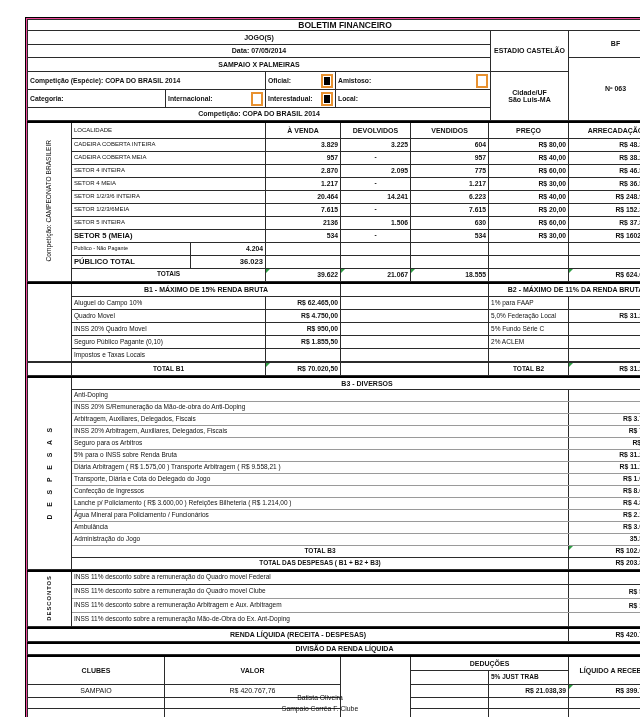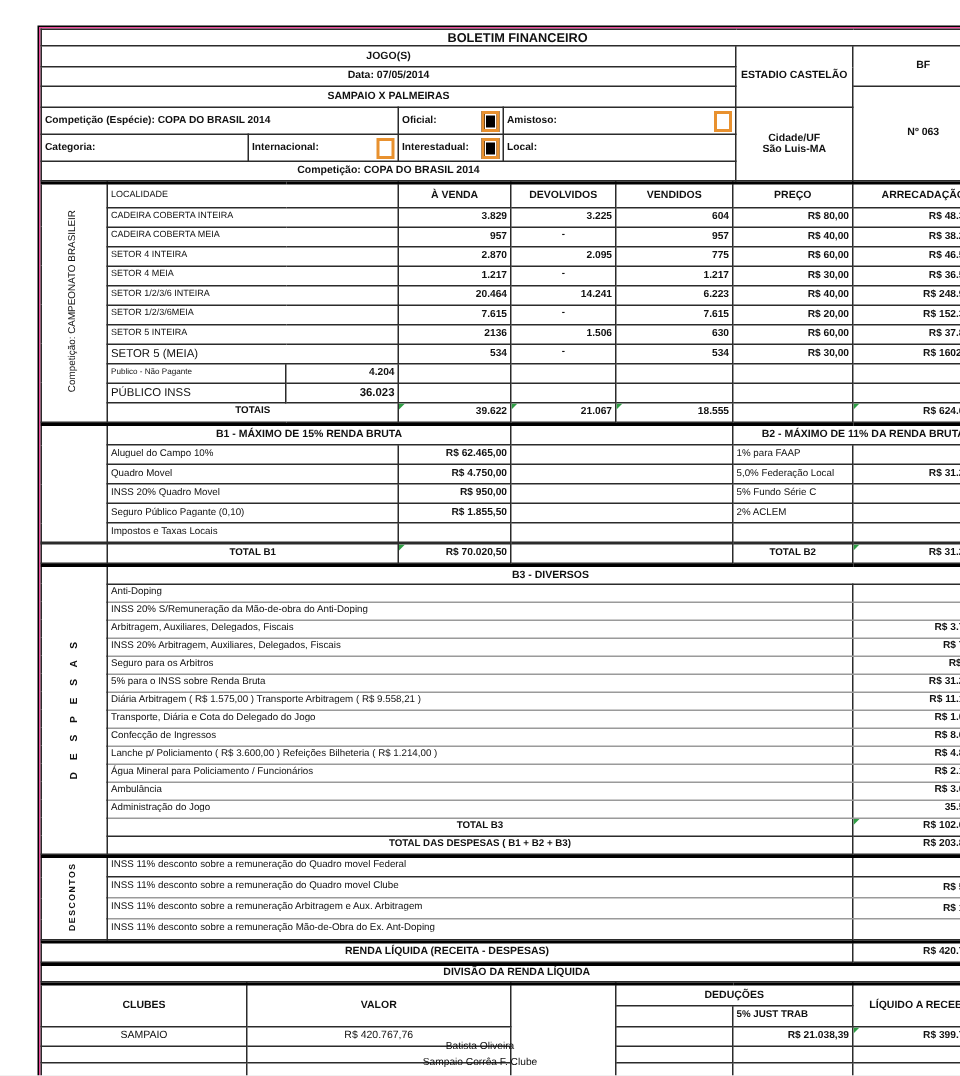--- a/index.html
+++ b/index.html
@@ -7,21 +7,21 @@
   .doc{position:absolute;left:2px;top:18px;width:635px;border:1px solid #ec4899;outline:1px solid #000;margin-left:24px;}
   table{border-collapse:collapse;table-layout:fixed;width:635px;}
   td,th{border:1px solid #2b2b2b;padding:0 2px;font-size:6.5px;line-height:1.05;white-space:nowrap;overflow:hidden;vertical-align:middle;font-weight:normal;text-align:left;}
   .sec{border-top:2px solid #000;}
   .b{font-weight:bold;}
   .ctr{text-align:center;}
   .num{text-align:right;font-weight:bold;font-size:6.8px;}
   .dash{text-align:center;font-weight:bold;}
   .lbl{font-size:6px;}
   .sm{font-size:5.4px;}
-  .lg{font-size:7.6px;font-weight:normal;}
+  .lg{font-size:7.6px;font-weight:bold;}
   .colhd{font-size:7px;font-weight:bold;text-align:center;}
   .h11{height:11px}.h12{height:12px}.h13{height:13px}.h14{height:14px}.h16{height:16px}.h18{height:18px}
   .title{font-size:8.5px;font-weight:bold;text-align:center;}
   .side{text-align:center;vertical-align:middle;}
   .vtext{writing-mode:vertical-rl;transform:rotate(180deg);display:inline-block;white-space:nowrap;font-size:6.8px;font-weight:bold;}
   .vplain{font-weight:normal;font-size:6.6px;}
   .vspace{letter-spacing:3px;}
   .vsmall{font-size:5.8px;letter-spacing:1px;}
   .dashed td{border-top:1px solid #9a9a9a;border-bottom:1px solid #9a9a9a;}
   .flag{position:relative;}
@@ -192,21 +192,21 @@
     <tr class="h13">
       <td class="sm">Publico - Não Pagante</td>
       <td class="num">4.204</td>
       <td></td>
       <td></td>
       <td></td>
       <td></td>
       <td></td>
     </tr>
     <tr class="h13">
-      <td class="lg">PÚBLICO INSS</td>
+      <td class="lg">PÚBLICO TOTAL</td>
       <td class="num" style="font-size:7.6px">36.023</td>
       <td></td>
       <td></td>
       <td></td>
       <td></td>
       <td></td>
     </tr>
     <tr class="h13">
       <td colspan="2" class="ctr b">TOTAIS</td>
       <td class="num flag">39.622</td>

